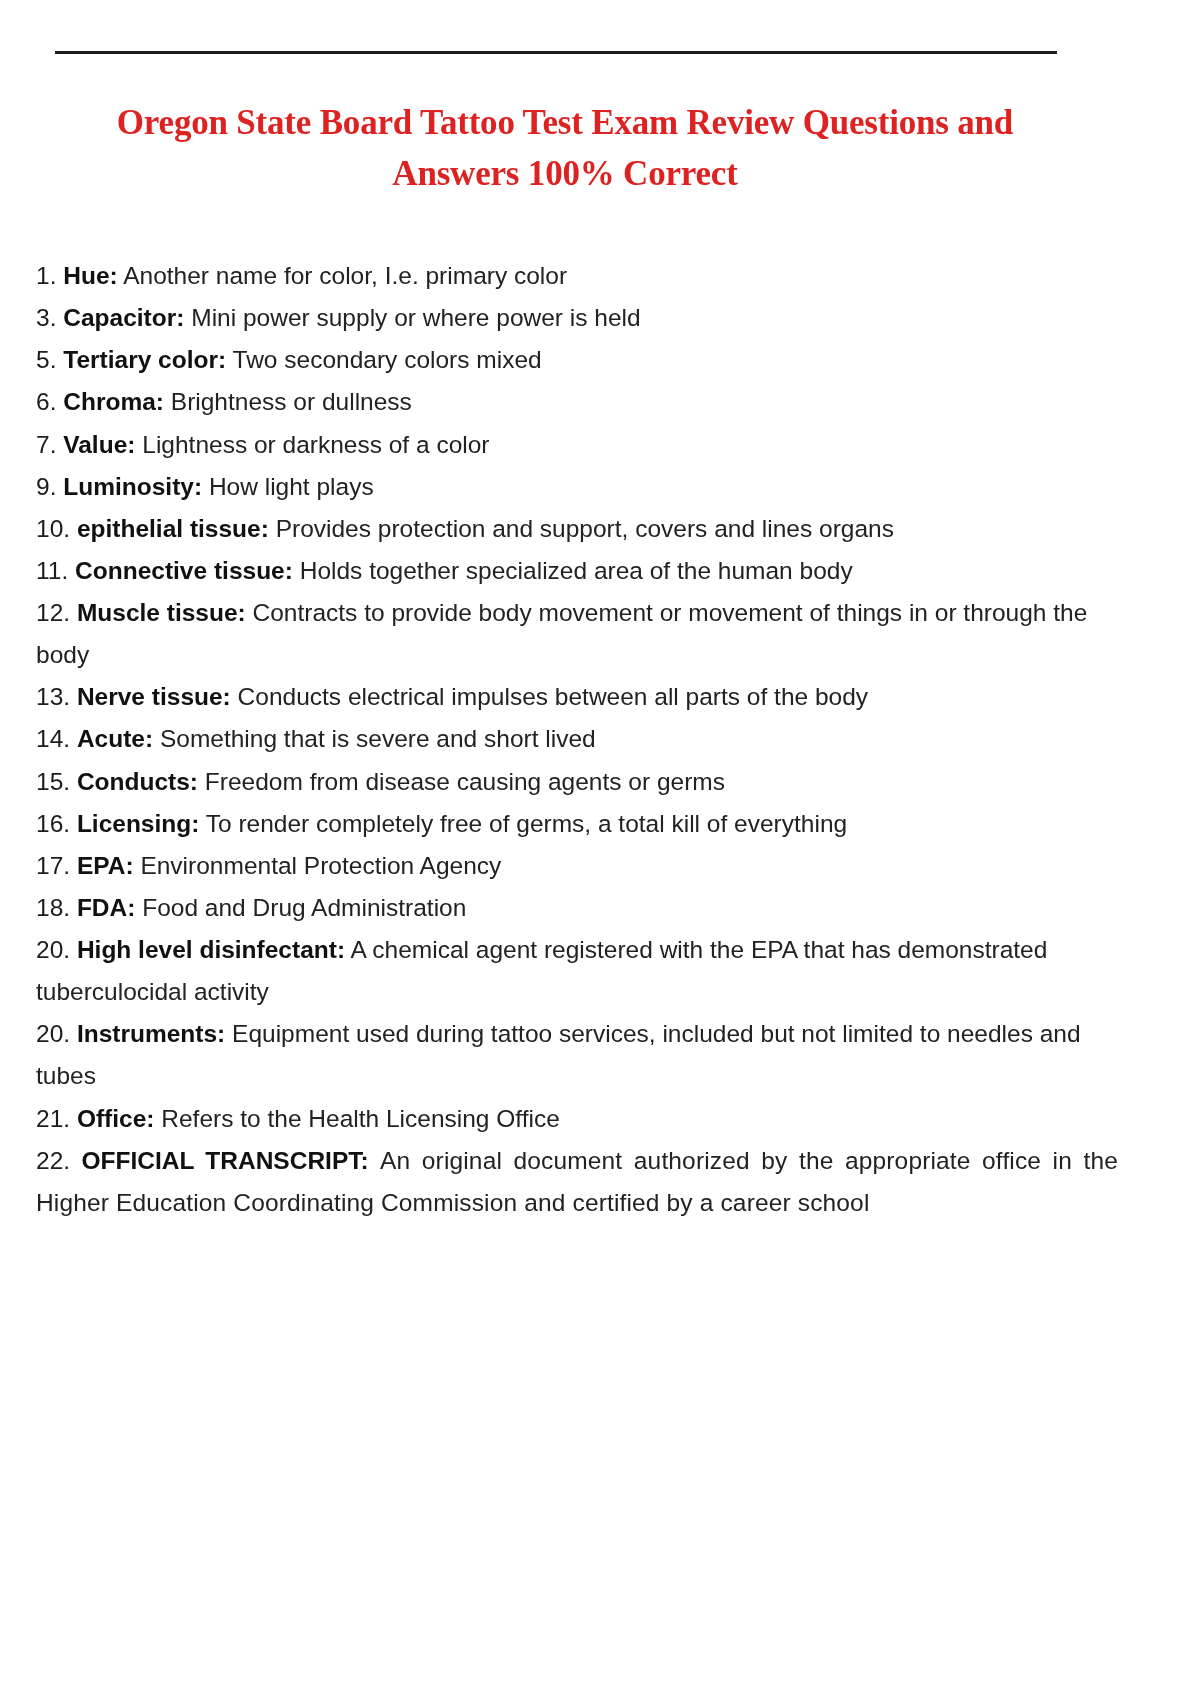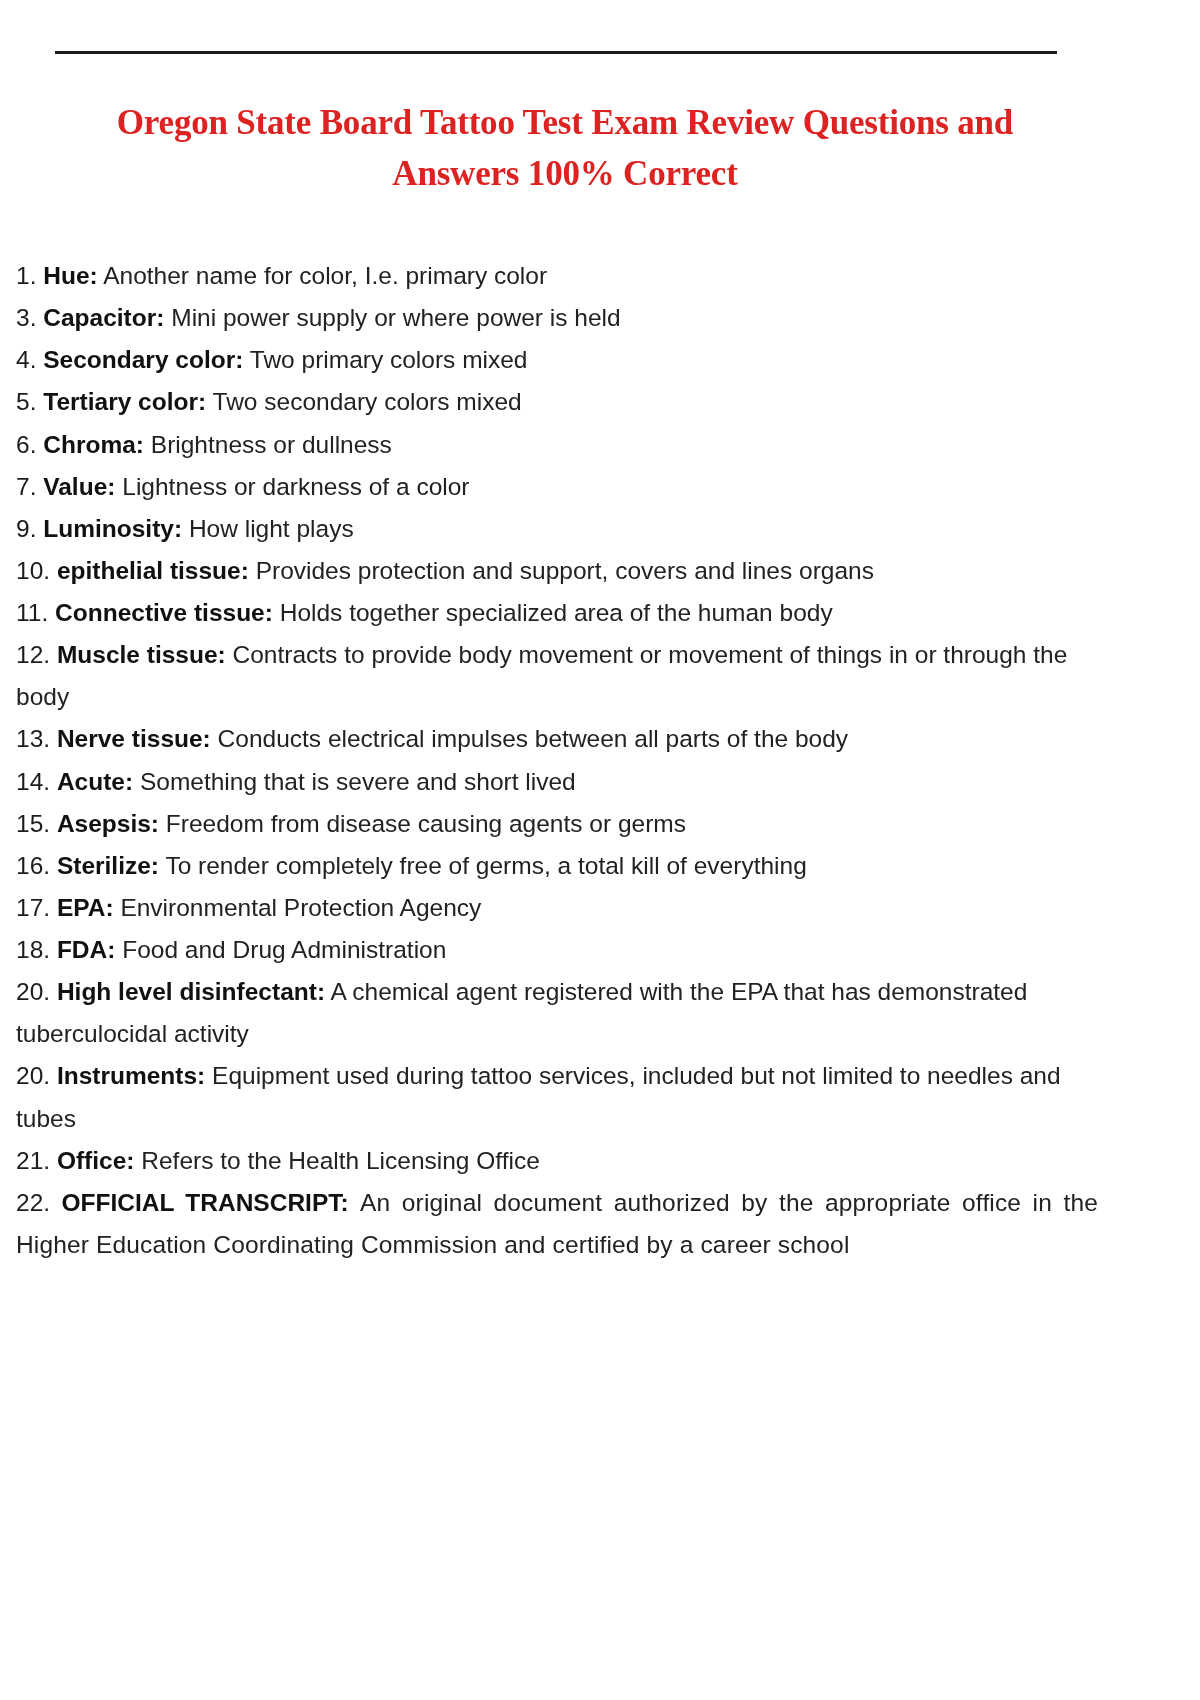--- a/index.html
+++ b/index.html
@@ -49,21 +49,21 @@
     line-height: 1.45;
     letter-spacing: -0.2px;
     color: #dd2222;
     margin: 0;
   }
 
   
   .def-list {
     position: absolute;
     top: 255px;
-    left: 16px;
+    left: 36px;
     width: 1082px;
     font-size: 24.5px;
     line-height: 1.72;
     color: #1c1c1c;
   }
 
   .def-item {
     position: relative;
     margin: 0 0 0 0;
     padding: 0;
@@ -125,32 +125,31 @@
 <div class="page">
 
   <div class="rule top" style="background: rgb(27, 27, 27);"></div>
 
   <h1 class="doc-title" style="color: rgb(221, 34, 34);">Oregon State Board Tattoo Test Exam Review Questions and Answers 100% Correct</h1>
 
   <div class="def-list">
 
   <p class="def-item"><span class="def-num">1.</span> <span class="def-term">Hue:</span> <span class="def-body">Another name for color, I.e. primary color</span></p>
       <p class="def-item"><span class="def-num">3.</span> <span class="def-term">Capacitor:</span> <span class="def-body">Mini power supply or where power is held</span></p>
-      <p class="def-item"><span class="def-num">4.</span> <span class="def-term">Secondary color:</span> <span class="def-body">Two primary colors mixed</span></p>
       <p class="def-item"><span class="def-num">5.</span> <span class="def-term">Tertiary color:</span> <span class="def-body">Two secondary colors mixed</span></p>
       <p class="def-item"><span class="def-num">6.</span> <span class="def-term">Chroma:</span> <span class="def-body">Brightness or dullness</span></p>
       <p class="def-item"><span class="def-num">7.</span> <span class="def-term">Value:</span> <span class="def-body">Lightness or darkness of a color</span></p>
       <p class="def-item"><span class="def-num">9.</span> <span class="def-term">Luminosity:</span> <span class="def-body">How light plays</span></p>
       <p class="def-item"><span class="def-num">10.</span> <span class="def-term">epithelial tissue:</span> <span class="def-body">Provides protection and support, covers and lines organs</span></p>
       <p class="def-item"><span class="def-num">11.</span> <span class="def-term">Connective tissue:</span> <span class="def-body">Holds together specialized area of the human body</span></p>
       <p class="def-item"><span class="def-num">12.</span> <span class="def-term">Muscle tissue:</span> <span class="def-body">Contracts to provide body movement or movement of things in or through the body</span></p>
       <p class="def-item"><span class="def-num">13.</span> <span class="def-term">Nerve tissue:</span> <span class="def-body">Conducts electrical impulses between all parts of the body</span></p>
       <p class="def-item"><span class="def-num">14.</span> <span class="def-term">Acute:</span> <span class="def-body">Something that is severe and short lived</span></p>
-      <p class="def-item"><span class="def-num">15.</span> <span class="def-term">Asepsis:</span> <span class="def-body">Freedom from disease causing agents or germs</span></p>
-      <p class="def-item"><span class="def-num">16.</span> <span class="def-term">Sterilize:</span> <span class="def-body">To render completely free of germs, a total kill of everything</span></p>
+      <p class="def-item"><span class="def-num">15.</span> <span class="def-term">Conducts:</span> <span class="def-body">Freedom from disease causing agents or germs</span></p>
+      <p class="def-item"><span class="def-num">16.</span> <span class="def-term">Licensing:</span> <span class="def-body">To render completely free of germs, a total kill of everything</span></p>
       <p class="def-item"><span class="def-num">17.</span> <span class="def-term">EPA:</span> <span class="def-body">Environmental Protection Agency</span></p>
       <p class="def-item"><span class="def-num">18.</span> <span class="def-term">FDA:</span> <span class="def-body">Food and Drug Administration</span></p>
       <p class="def-item"><span class="def-num">20.</span> <span class="def-term">High level disinfectant:</span> <span class="def-body">A chemical agent registered with the EPA that has demonstrated tuberculocidal activity</span></p>
       <p class="def-item"><span class="def-num">20.</span> <span class="def-term">Instruments:</span> <span class="def-body">Equipment used during tattoo services, included but not limited to needles and tubes</span></p>
       <p class="def-item"><span class="def-num">21.</span> <span class="def-term">Office:</span> <span class="def-body">Refers to the Health Licensing Office</span></p>
       <p class="def-item justified"><span class="def-num">22.</span> <span class="def-term">OFFICIAL TRANSCRIPT:</span> <span class="def-body">An original document authorized by the appropriate office in the Higher Education Coordinating Commission and certified by a career school</span></p>
     </div>
 
   <div class="page-marker">1/</div>
 

